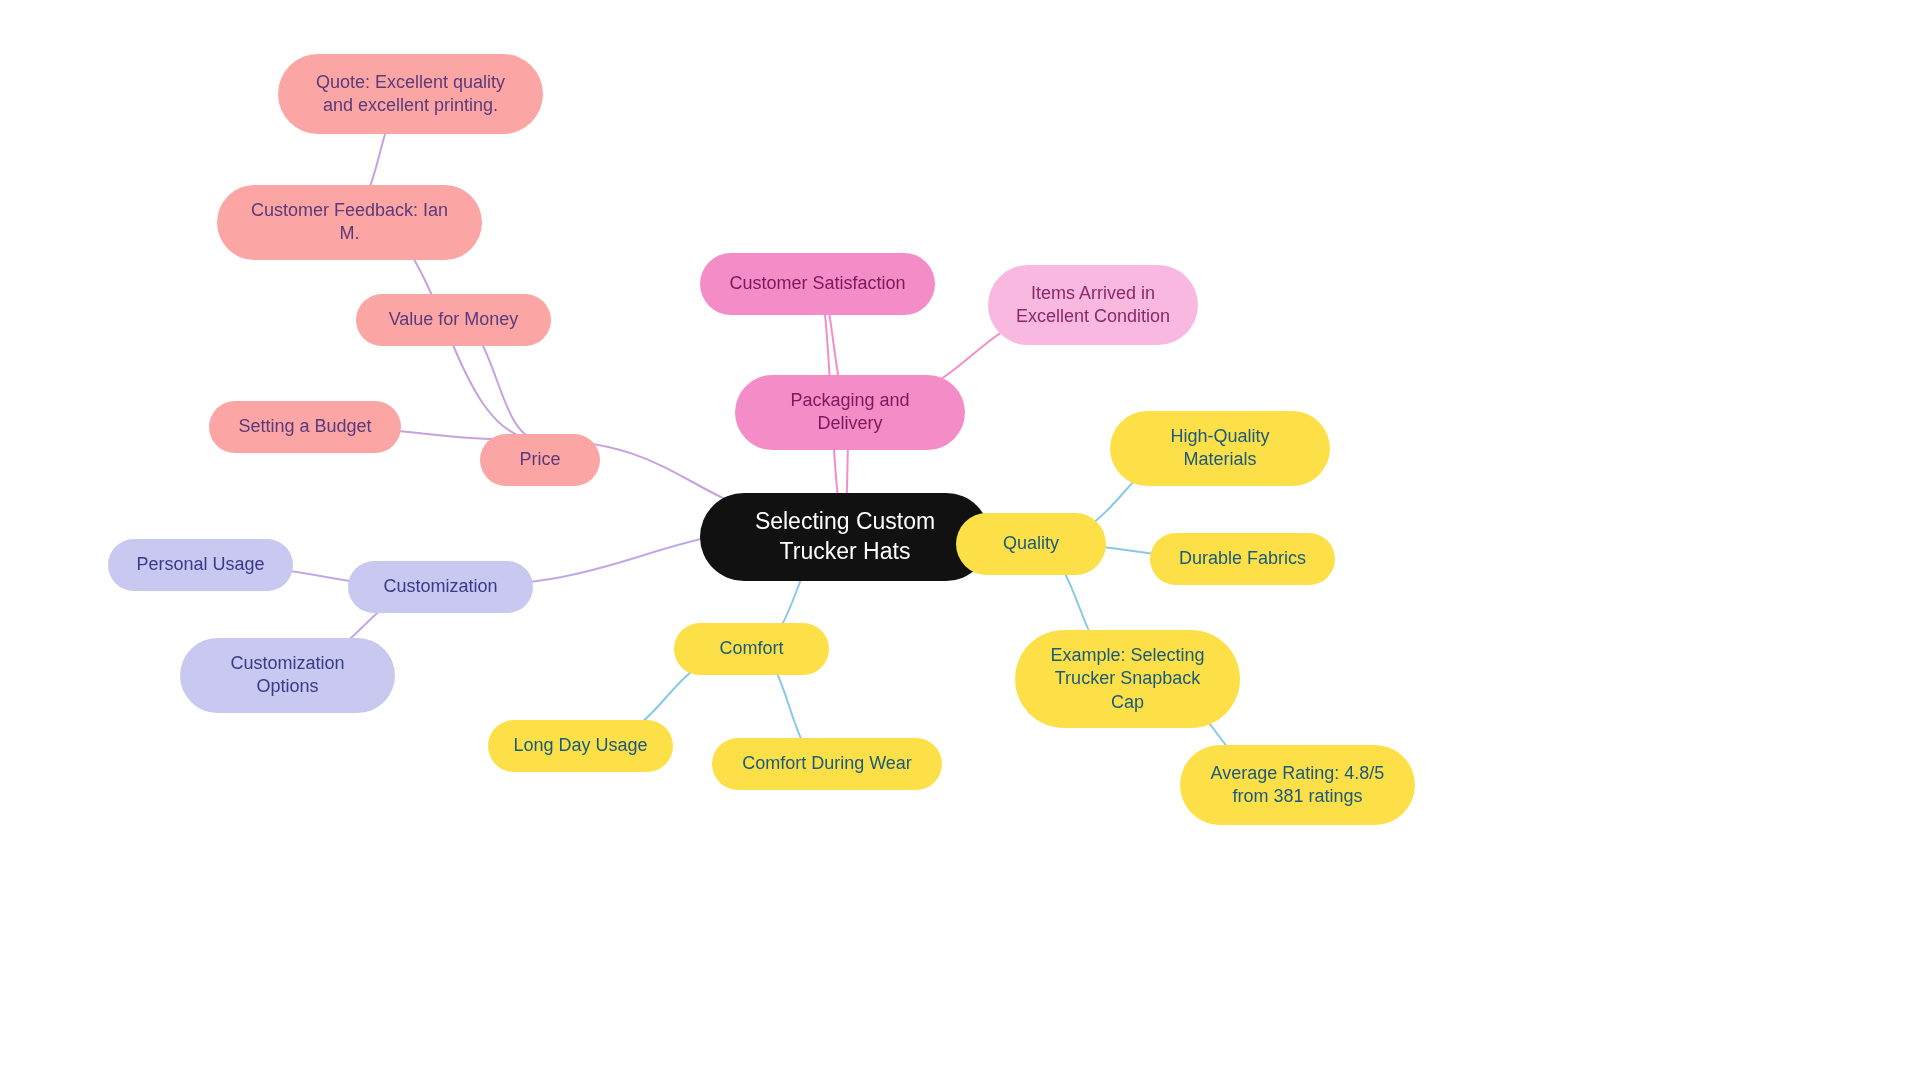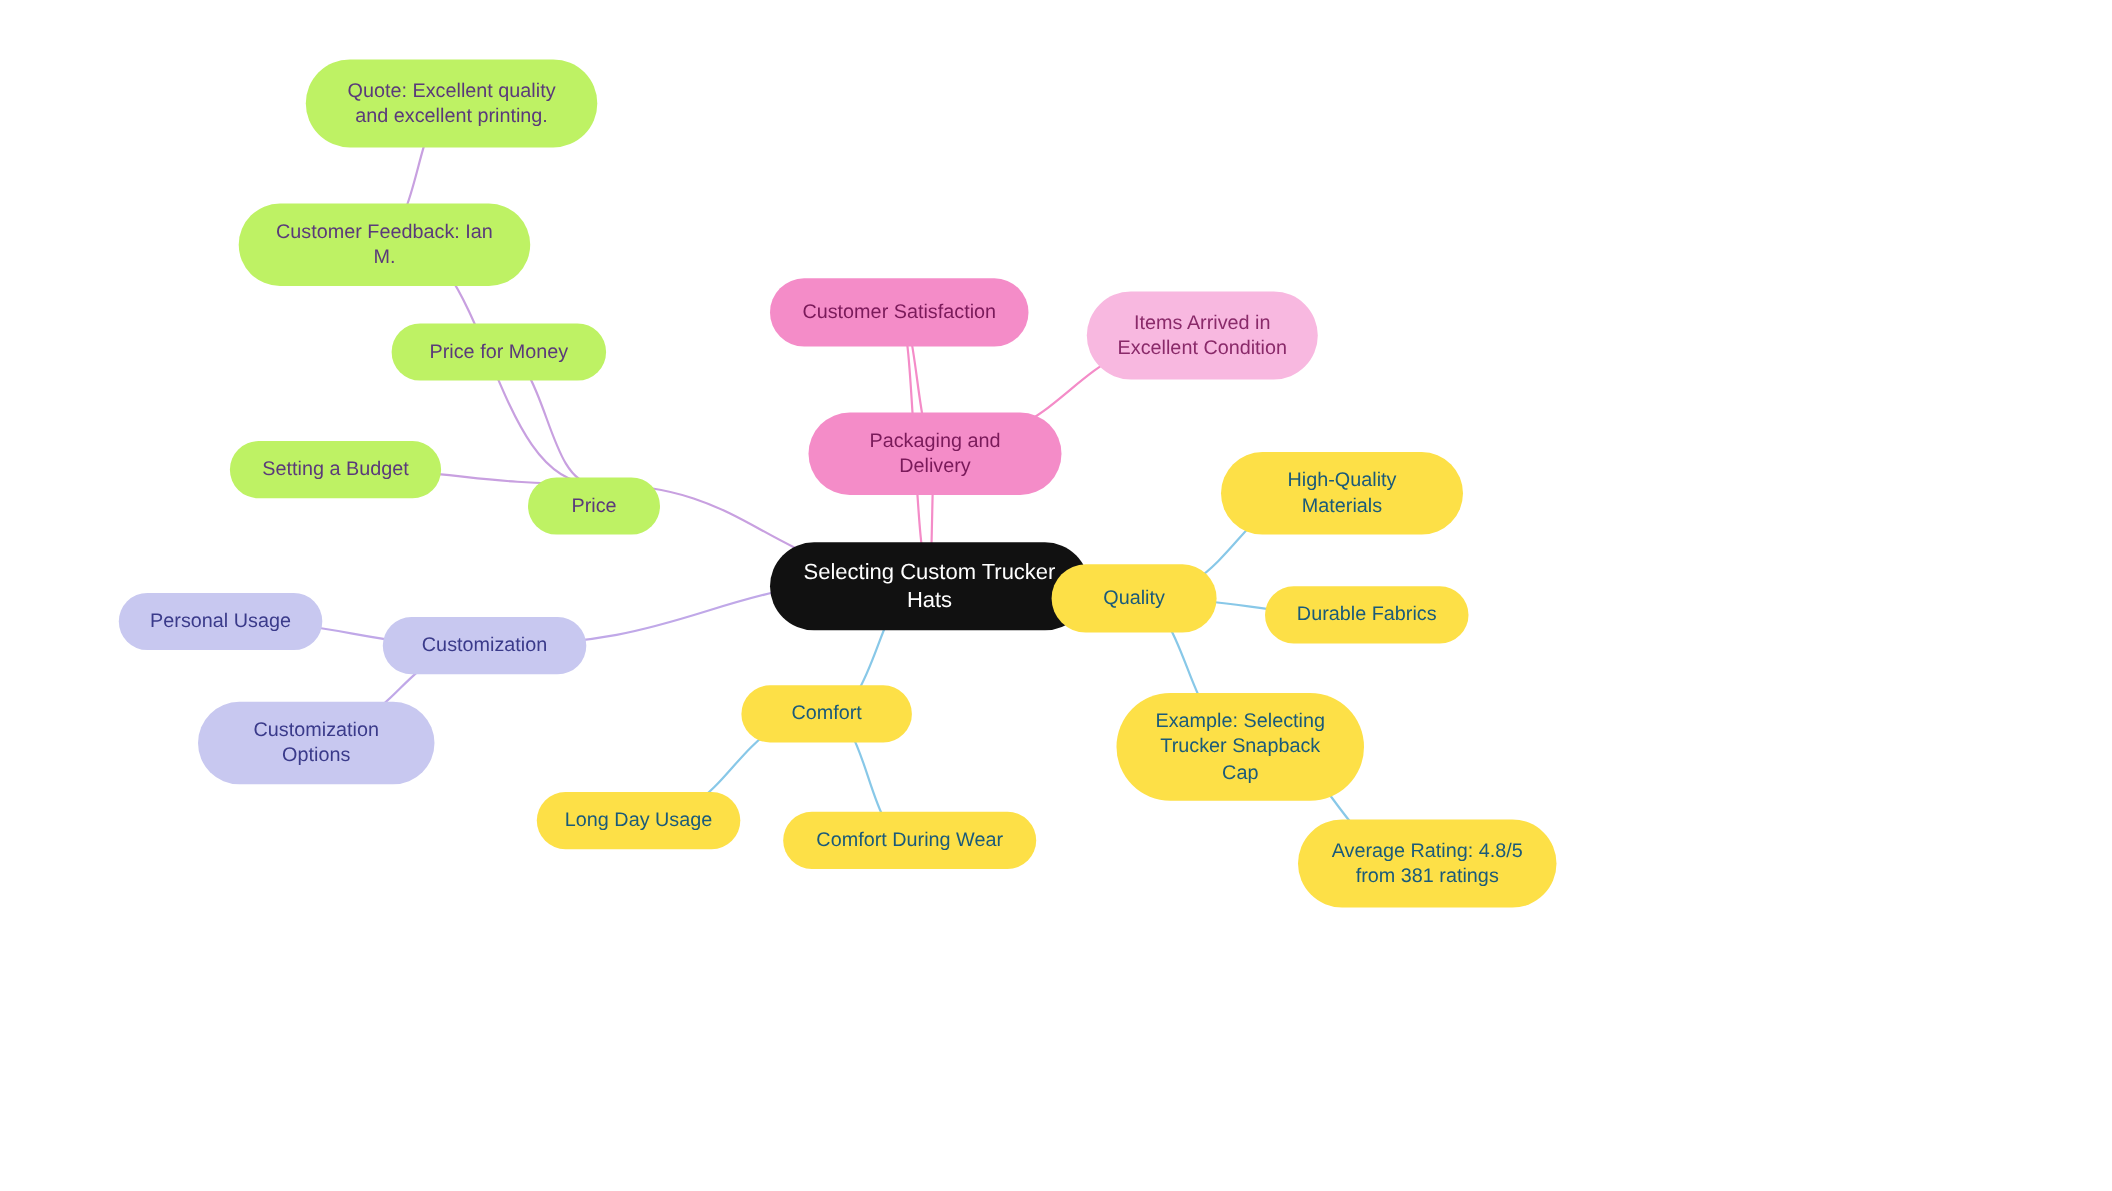--- a/index.html
+++ b/index.html
@@ -31,26 +31,26 @@
       align-items: center;
       justify-content: center;
       text-align: center;
       font-size: 18px;
       padding: 14px 24px;
       line-height: 1.3;
     }
     .node-center {
       background: #111111;
       color: #ffffff;
-      font-size: 20px;
+      font-size: 23px;
       font-weight: 500;
       border-radius: 50px;
     }
     .node-purple {
-      background: #bef264;
+      background: #fca5a5;
       color: #5a3a7a;
       border: none;
     }
     .node-pink {
       background: #f48cc8;
       color: #7a1a5a;
       border: none;
     }
     .node-light-pink {
       background: #f8b8e0;
@@ -90,21 +90,21 @@
       <path d="M 751.5 649 C 666 649, 666 746, 580.5 746" stroke="#88c8e8" stroke-width="2" fill="none"></path>
       <path d="M 751.5 649 C 789.25 649, 789.25 764, 827 764" stroke="#88c8e8" stroke-width="2" fill="none"></path>
       <path d="M 1031 544 C 1125.5 544, 1125.5 437, 1220 437" stroke="#88c8e8" stroke-width="2" fill="none"></path>
       <path d="M 1031 544 C 1136.75 544, 1136.75 559, 1242.5 559" stroke="#88c8e8" stroke-width="2" fill="none"></path>
       <path d="M 1031 544 C 1079.25 544, 1079.25 670, 1127.5 670" stroke="#88c8e8" stroke-width="2" fill="none"></path>
       <path d="M 1127.5 670 C 1212.5 670, 1212.5 785, 1297.5 785" stroke="#88c8e8" stroke-width="2" fill="none"></path>
     </svg>
 <div class="node node-center" style="left: 700px; top: 493px; width: 290px; min-height: 62px;">Selecting Custom Trucker Hats</div>
     <div class="node node-purple" style="left: 278px; top: 54px; width: 265px; min-height: 80px;">Quote: Excellent quality and excellent printing.</div>
     <div class="node node-purple" style="left: 217px; top: 185px; width: 265px; min-height: 52px;">Customer Feedback: Ian M.</div>
-    <div class="node node-purple" style="left: 356px; top: 294px; width: 195px; min-height: 52px;">Price for Money</div>
+    <div class="node node-purple" style="left: 356px; top: 294px; width: 195px; min-height: 52px;">Value for Money</div>
     <div class="node node-purple" style="left: 209px; top: 401px; width: 192px; min-height: 52px;">Setting a Budget</div>
     <div class="node node-purple" style="left: 480px; top: 434px; width: 120px; min-height: 52px;">Price</div>
     <div class="node node-pink" style="left: 700px; top: 253px; width: 235px; min-height: 62px;">Customer Satisfaction</div>
     <div class="node node-pink" style="left: 735px; top: 375px; width: 230px; min-height: 62px;">Packaging and Delivery</div>
     <div class="node node-light-pink" style="left: 988px; top: 265px; width: 210px; min-height: 80px;">Items Arrived in Excellent Condition</div>
     <div class="node node-lavender" style="left: 108px; top: 539px; width: 185px; min-height: 52px;">Personal Usage</div>
     <div class="node node-lavender" style="left: 348px; top: 561px; width: 185px; min-height: 52px;">Customization</div>
     <div class="node node-lavender" style="left: 180px; top: 638px; width: 215px; min-height: 52px;">Customization Options</div>
     <div class="node node-blue" style="left: 674px; top: 623px; width: 155px; min-height: 52px;">Comfort</div>
     <div class="node node-blue" style="left: 488px; top: 720px; width: 185px; min-height: 52px;">Long Day Usage</div>

